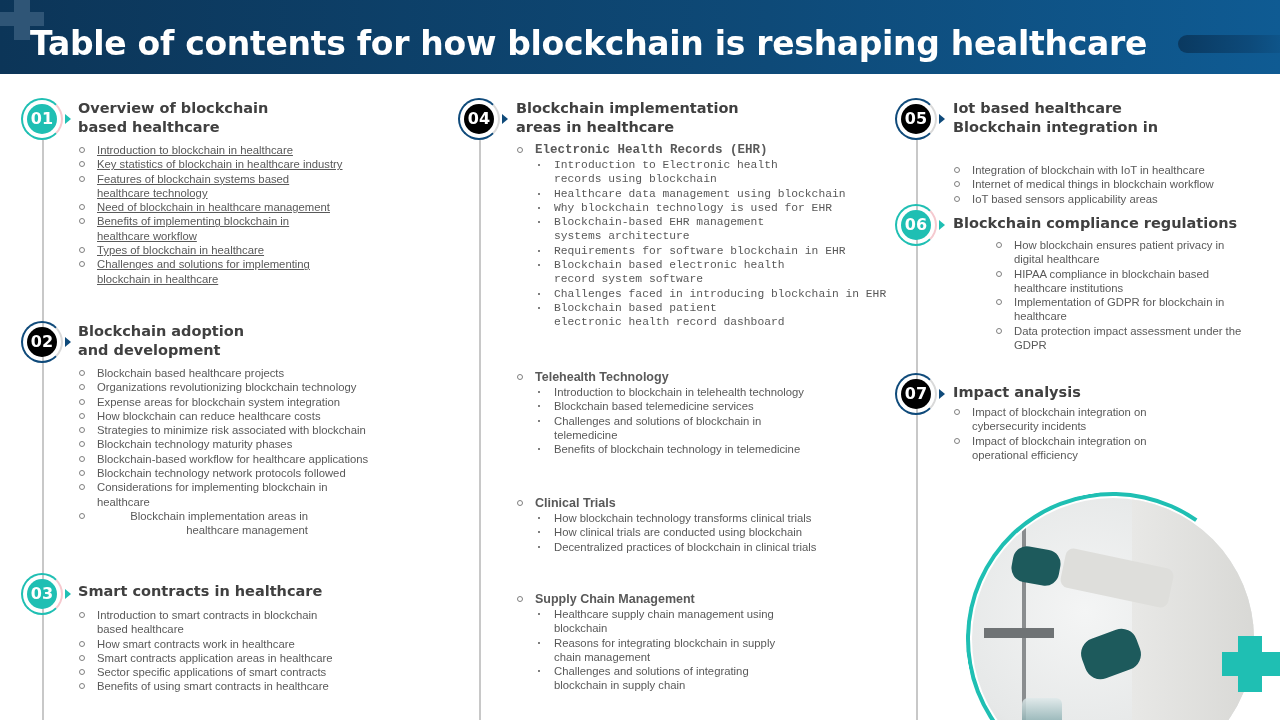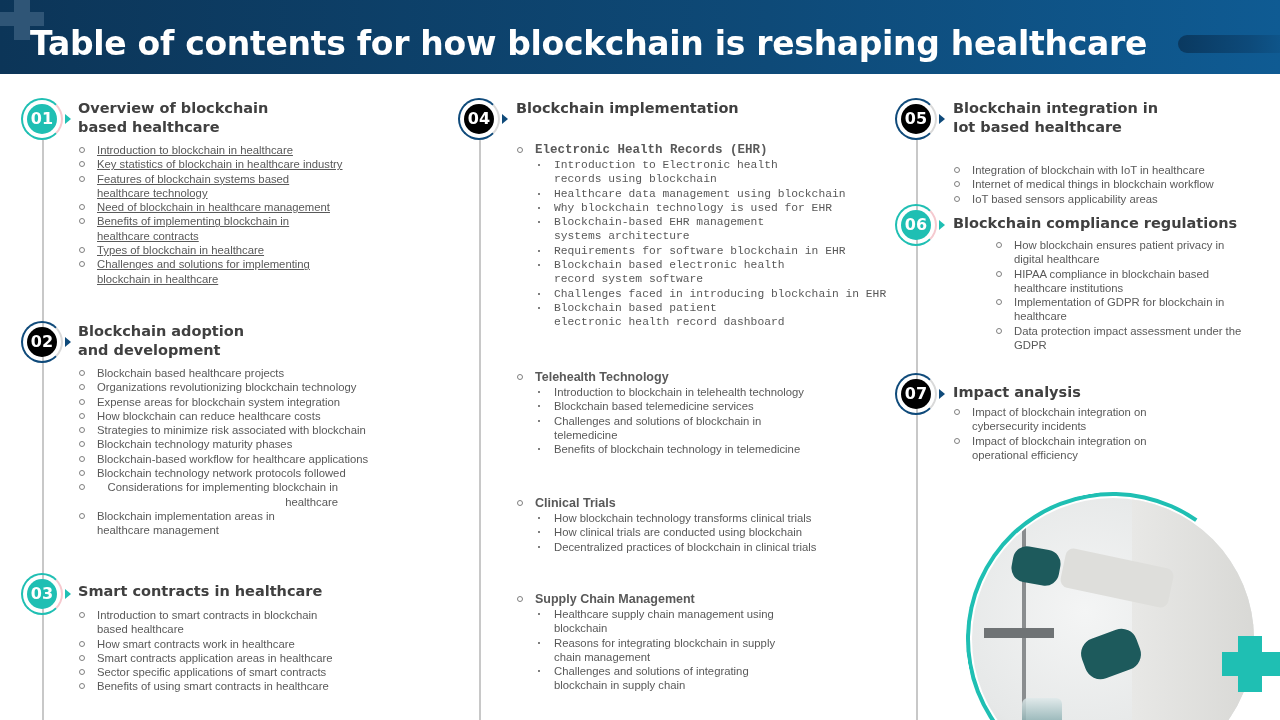--- a/index.html
+++ b/index.html
@@ -118,21 +118,21 @@
   </div>
   <div class="sec-title" style="left:78px; top:99px;">
     <div>Overview of blockchain</div>
     <div>based healthcare</div>
   </div>
   <ul class="items" style="left:78px; top:143px; width:300px;text-decoration:underline;">
     <li>Introduction to blockchain in healthcare</li>
     <li style="white-space:nowrap;">Key statistics of blockchain in healthcare industry</li>
     <li style="width:240px;">Features of blockchain systems based healthcare technology</li>
     <li style="white-space:nowrap;">Need of blockchain in healthcare management</li>
-    <li style="width:240px;">Benefits of implementing blockchain in healthcare contracts</li>
+    <li style="width:240px;">Benefits of implementing blockchain in healthcare workflow</li>
     <li>Types of blockchain in healthcare</li>
     <li style="width:260px;">Challenges and solutions for implementing blockchain in healthcare</li>
   </ul>
 </div>
 
 <div class="section">
   <div class="badge" style="left:21px; top:321px;">
     <div class="ring navy"></div>
     <div class="core navy">02</div>
     <div class="arrow navy"></div>
@@ -143,22 +143,22 @@
   </div>
   <ul class="items" style="left:78px; top:366px; width:330px;">
     <li>Blockchain based healthcare projects</li>
     <li style="white-space:nowrap;">Organizations revolutionizing blockchain technology</li>
     <li style="white-space:nowrap;">Expense areas for blockchain system integration</li>
     <li style="white-space:nowrap;">How blockchain can reduce healthcare costs</li>
     <li style="white-space:nowrap;">Strategies to minimize risk associated with blockchain</li>
     <li style="white-space:nowrap;">Blockchain technology maturity phases</li>
     <li style="white-space:nowrap;">Blockchain-based workflow for healthcare applications</li>
     <li style="white-space:nowrap;">Blockchain technology network protocols followed</li>
-    <li style="width:260px;text-align:right;">Considerations for implementing blockchain in healthcare</li>
-    <li style="width:230px;">Blockchain implementation areas in healthcare management</li>
+    <li style="width:260px;">Considerations for implementing blockchain in healthcare</li>
+    <li style="width:230px;text-align:right;">Blockchain implementation areas in healthcare management</li>
   </ul>
 </div>
 
 <div class="section">
   <div class="badge" style="left:21px; top:573px;">
     <div class="ring teal"></div>
     <div class="core teal">03</div>
     <div class="arrow teal"></div>
   </div>
   <div class="sec-title" style="left:78px; top:582px;">
@@ -174,20 +174,21 @@
 </div>
 
 <div class="section">
   <div class="badge" style="left:458px; top:98px;">
     <div class="ring navy"></div>
     <div class="core navy">04</div>
     <div class="arrow navy"></div>
   </div>
   <div class="sec-title" style="left:516px; top:99px;">
     <div>Blockchain implementation</div>
+    <div>areas in healthcare</div>
   </div>
 
   <div class="group" style="left:516px; top:142px;font-family:Liberation Mono, monospace;">
     <div class="subhead">Electronic Health Records (EHR)</div>
     <ul class="sub">
       <li style="width:250px;">Introduction to Electronic health records using blockchain</li>
       <li style="white-space:nowrap;">Healthcare data management using blockchain</li>
       <li style="white-space:nowrap;">Why blockchain technology is used for EHR</li>
       <li style="width:230px;">Blockchain-based EHR management systems architecture</li>
       <li style="white-space:nowrap;">Requirements for software blockchain in EHR</li>
@@ -226,22 +227,22 @@
   </div>
 </div>
 
 <div class="section">
   <div class="badge" style="left:895px; top:98px;">
     <div class="ring navy"></div>
     <div class="core navy">05</div>
     <div class="arrow navy"></div>
   </div>
   <div class="sec-title" style="left:953px; top:99px;">
+    <div>Iot based healthcare</div>
     <div>Blockchain integration in</div>
-    <div>Iot based healthcare</div>
   </div>
   <ul class="items" style="left:953px; top:143px; width:310px;margin-top:20px;">
     <li style="white-space:nowrap;">Integration of blockchain with IoT in healthcare</li>
     <li style="white-space:nowrap;">Internet of medical things in blockchain workflow</li>
     <li style="white-space:nowrap;">IoT based sensors applicability areas</li>
   </ul>
 </div>
 
 <div class="section">
   <div class="badge" style="left:895px; top:204px;">

